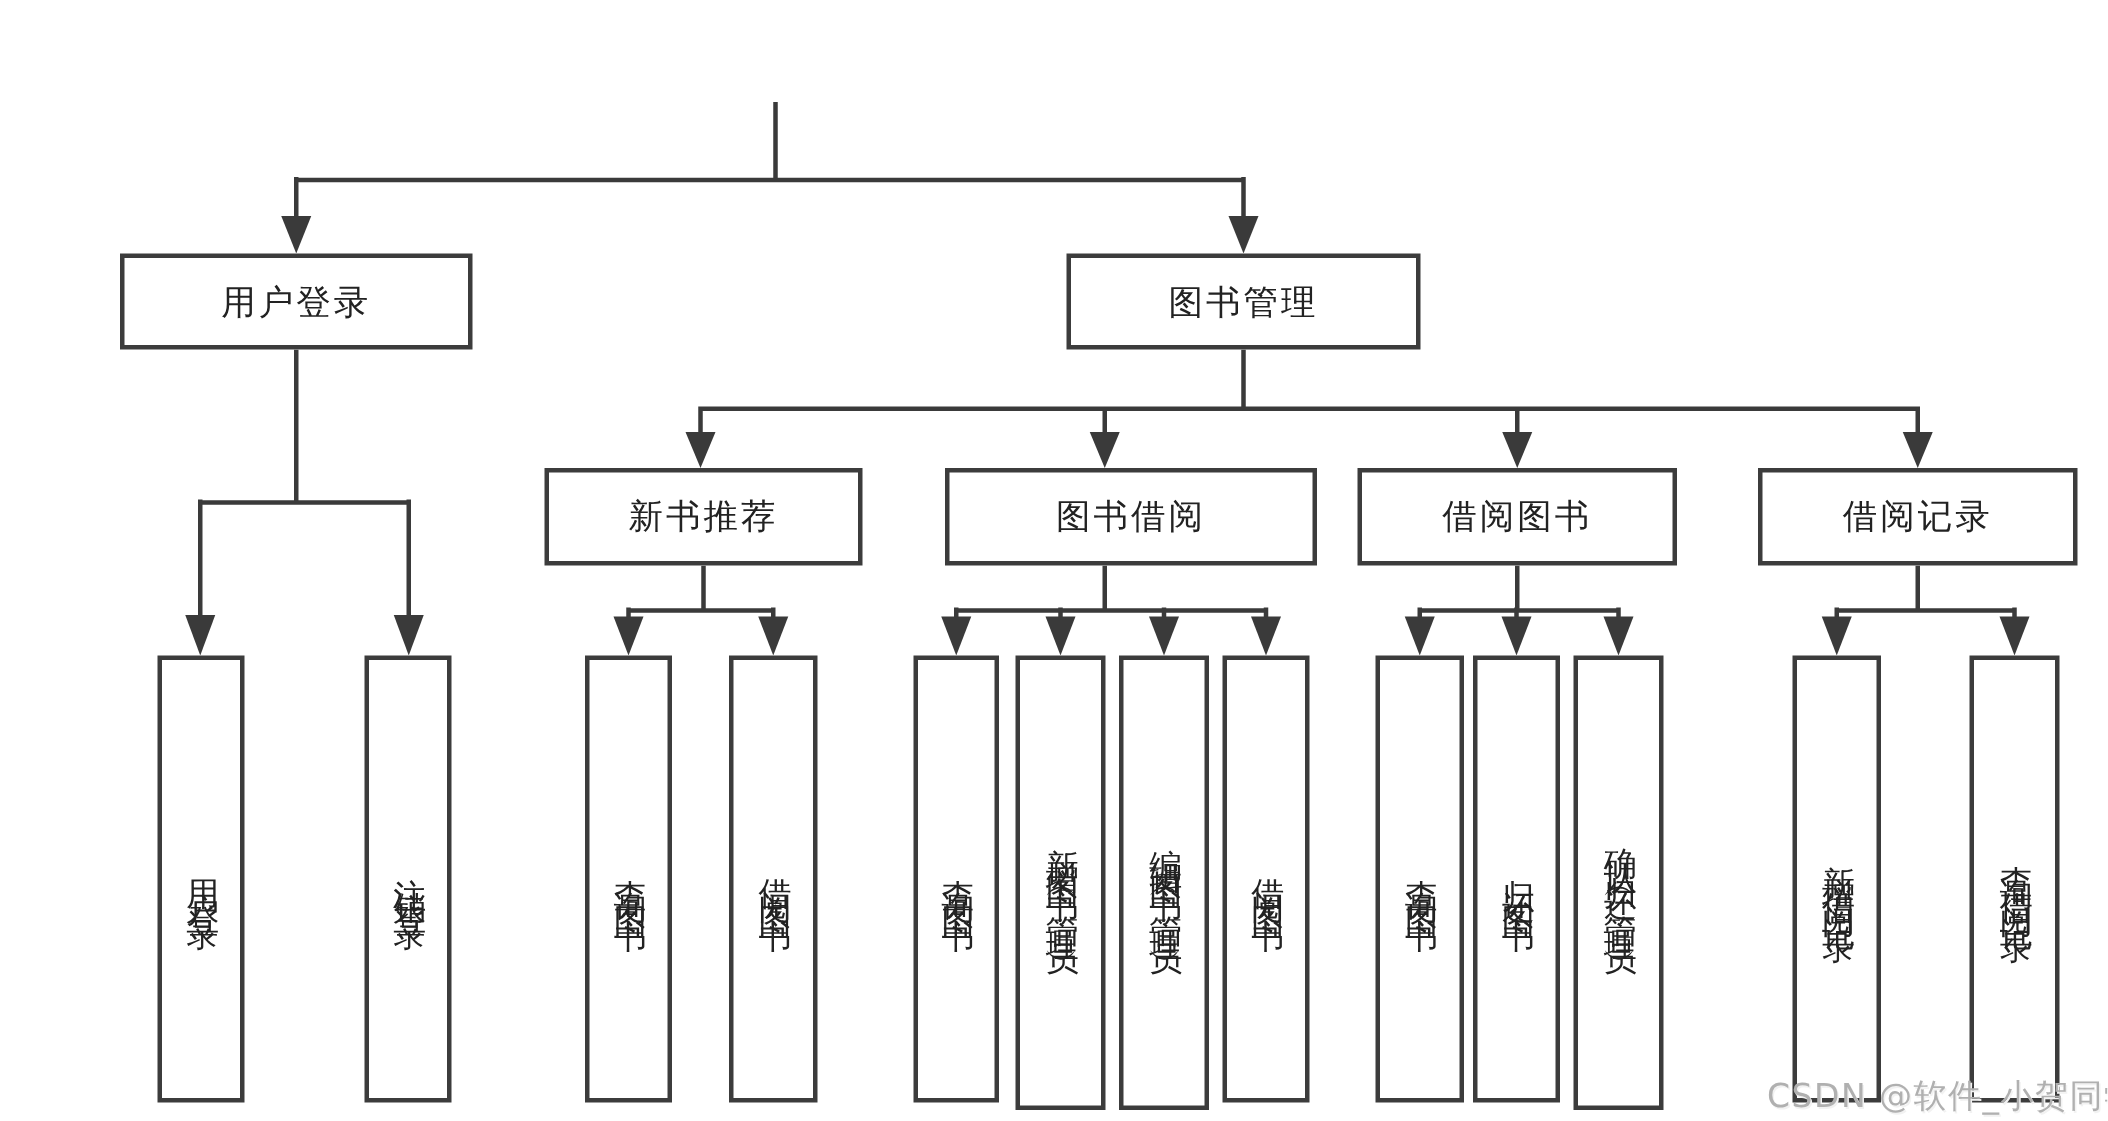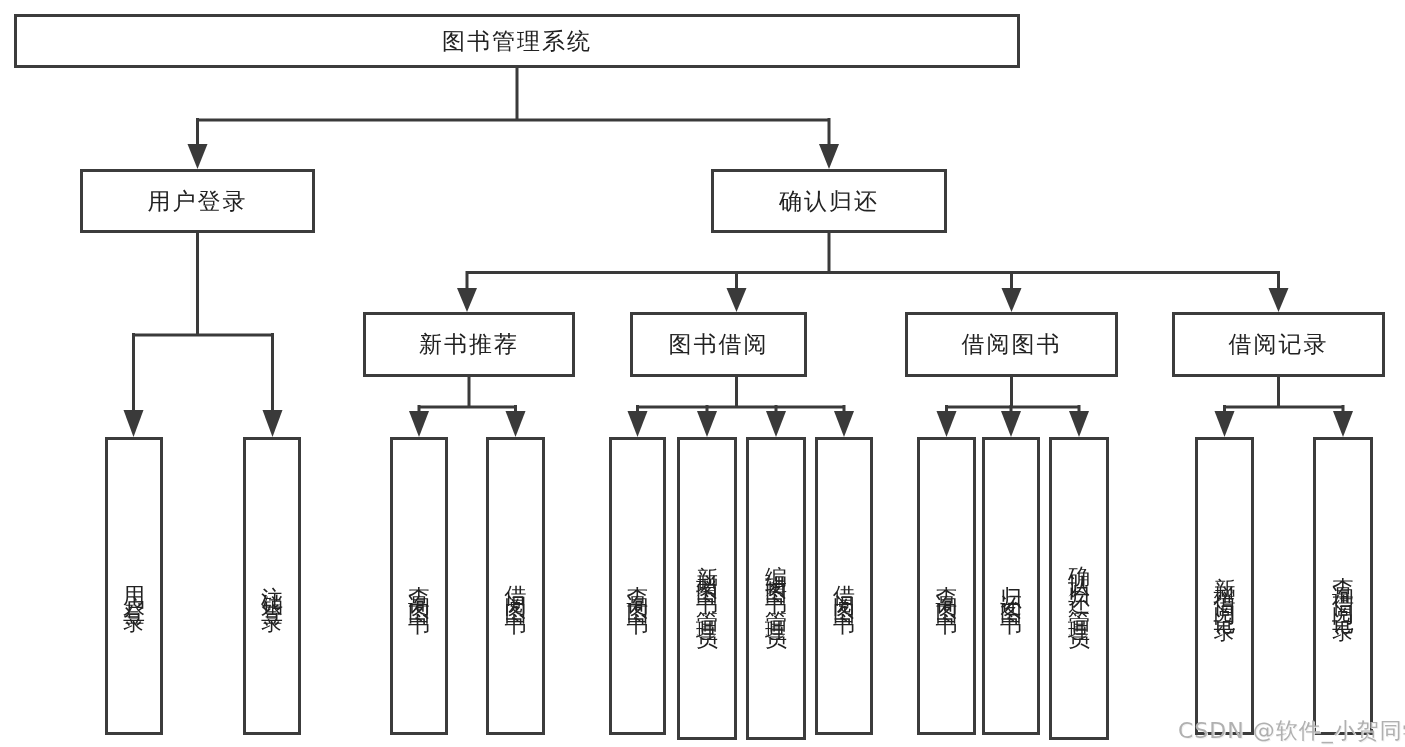--- a/index.html
+++ b/index.html
@@ -85,35 +85,32 @@
       <polygon points="766,411 786,411 776,437"></polygon>
       <polygon points="834,411 854,411 844,437"></polygon>
       <polygon points="936.5,411 956.5,411 946.5,437"></polygon>
       <polygon points="1001,411 1021,411 1011,437"></polygon>
       <polygon points="1069,411 1089,411 1079,437"></polygon>
       <polygon points="1214.5,411 1234.5,411 1224.5,437"></polygon>
       <polygon points="1333,411 1353,411 1343,437"></polygon>
     </g>
   </svg>
 
-  <div class="box root h">
-    <span class="t-h">图书管理系统</span>
-  </div>
 
   <div class="box lvl2 h" style="left:80px;width:235px">
     <span>用户登录</span>
   </div>
   <div class="box lvl2 h" style="left:711px;width:236px">
-    <span>确认归还</span>
+    <span>图书管理</span>
   </div>
 
   <div class="box lvl3 h" style="left:363px;width:212px">
     <span>新书推荐</span>
   </div>
-  <div class="box lvl3 h" style="left:630px;width:177px">
+  <div class="box lvl3 h" style="left:630px;width:248px">
     <span>图书借阅</span>
   </div>
   <div class="box lvl3 h" style="left:905px;width:213px">
     <span>借阅图书</span>
   </div>
   <div class="box lvl3 h" style="left:1172px;width:213px">
     <span>借阅记录</span>
   </div>
 
   <div class="box leaf" style="left:105px;width:58px">

